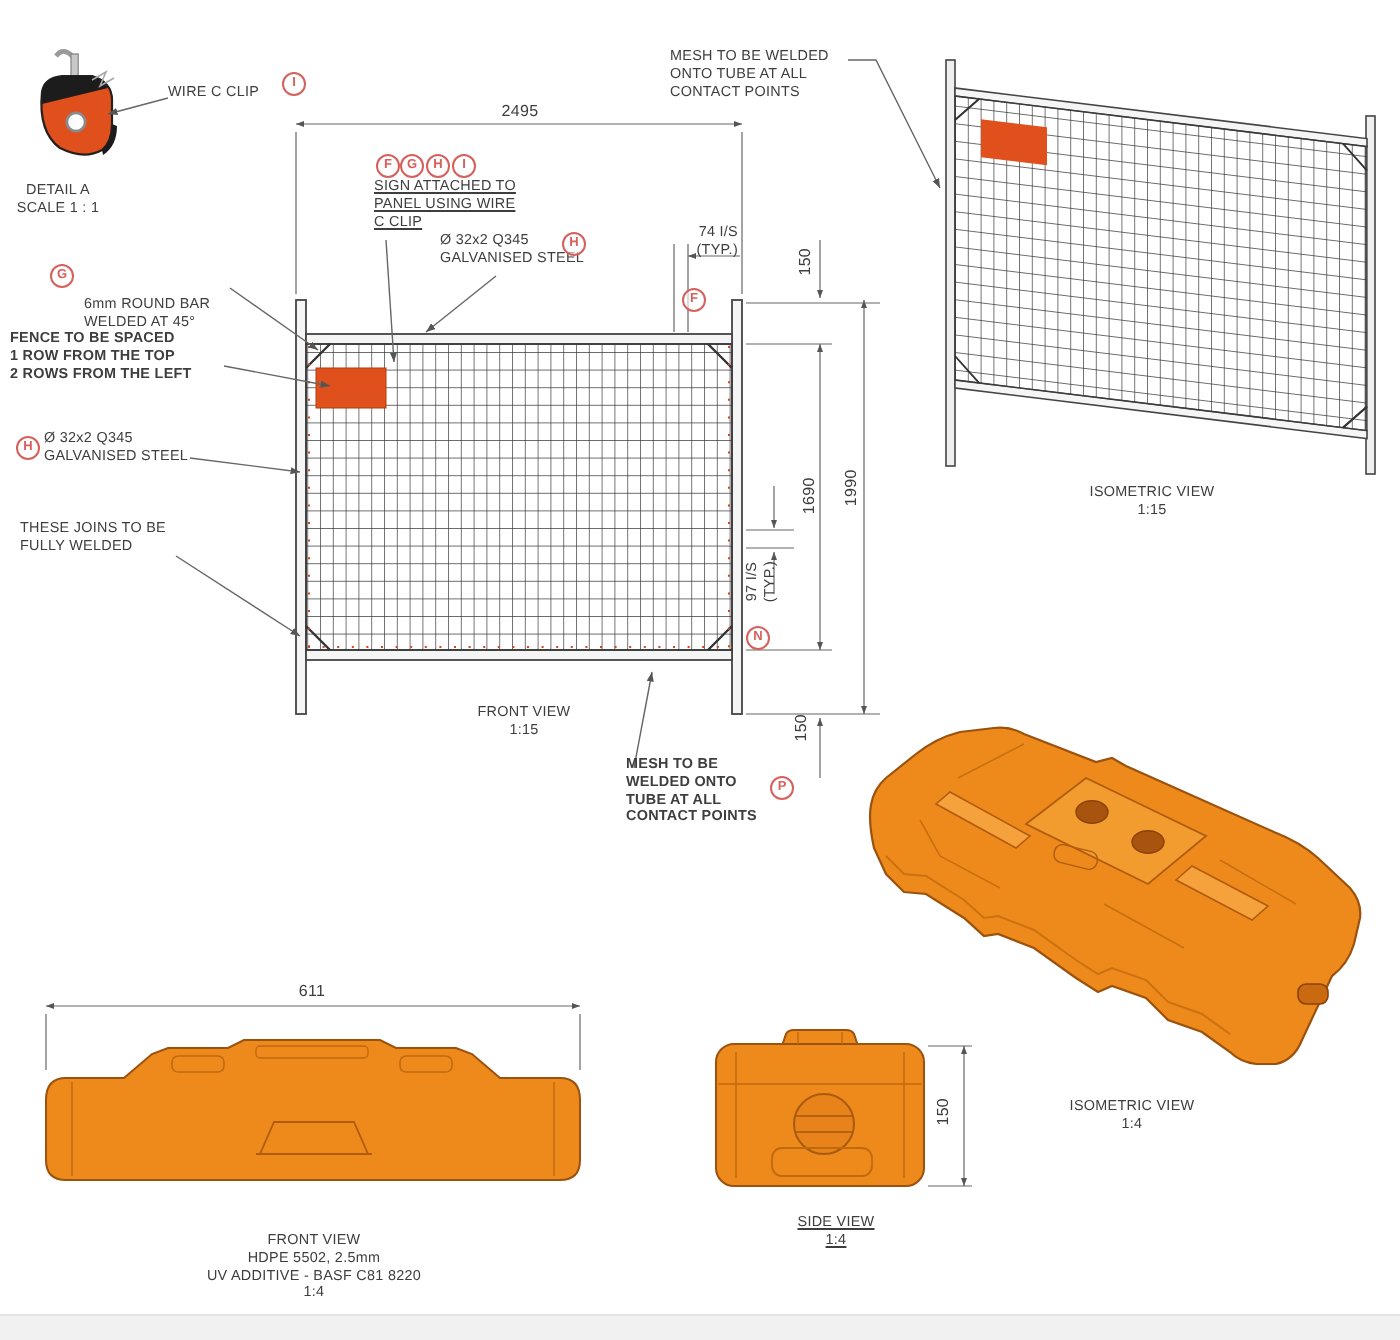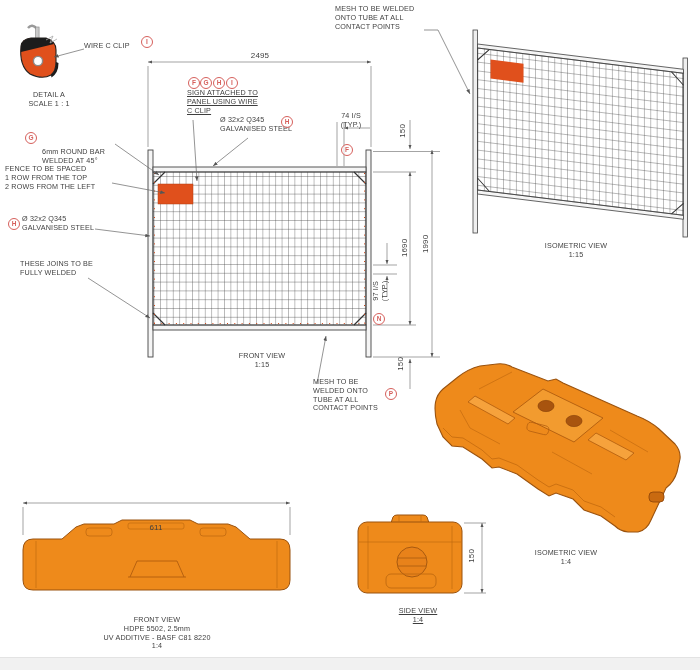--- a/index.html
+++ b/index.html
@@ -153,83 +153,83 @@
       <path d="M479,389 L512,372 M460,410 L470,428 L500,444" fill="none" stroke="#c96e10" stroke-width="0.8"></path>
       <path d="M588,440 L626,460 L634,453 L596,433 Z" fill="#f6a23c" stroke="#b05c0e" stroke-width="0.8"></path>
       <path d="M552,452 L592,474 M610,430 L648,452" fill="none" stroke="#c96e10" stroke-width="0.8"></path>
       <rect x="527" y="424" width="22" height="9" rx="4" fill="none" stroke="#b05c0e" stroke-width="0.7" transform="rotate(14 538 428)"></rect>
       <rect x="649" y="492" width="15" height="10" rx="4" fill="#c96a10" stroke="#8a4208" stroke-width="0.8"></rect>
     </g>
   </svg>
 
   <span class="lbl" style="left:84px;top:42px;">WIRE C CLIP</span>
   <span class="co" style="left:141px;top:36px;">I</span>
-  <span class="lbl ctr" style="left:20px;top:91px;width:58px;">DETAIL A
+  <span class="lbl ctr" style="left:0;top:91px;width:58px;">DETAIL A
 SCALE 1 : 1</span>
 
   <span class="lbl dim" style="left:238px;top:51px;width:44px;">2495</span>
 
   <span class="co" style="left:188px;top:77px;">F</span>
   <span class="co" style="left:200px;top:77px;">G</span>
   <span class="co" style="left:213px;top:77px;">H</span>
   <span class="co" style="left:226px;top:77px;">I</span>
   <span class="lbl" style="left:187px;top:89px;text-decoration:underline;">SIGN ATTACHED TO
 PANEL USING WIRE
 C CLIP</span>
 
   <span class="lbl" style="left:220px;top:116px;">Ø 32x2 Q345
 GALVANISED STEEL</span>
   <span class="co" style="left:281px;top:116px;">H</span>
 
-  <span class="lbl ctr" style="left:333px;top:112px;width:36px;">74 I/S
+  <span class="lbl ctr" style="left:333px;top:112px;width:36px;text-align:right;">74 I/S
 (TYP.)</span>
   <span class="co" style="left:341px;top:144px;">F</span>
 
   <span class="lbl dim vdim" style="left:388px;top:126px;width:30px;">150</span>
 
   <span class="co" style="left:25px;top:132px;">G</span>
   <span class="lbl" style="left:42px;top:128px;margin-top:20px;">6mm ROUND BAR
 WELDED AT 45°</span>
 
-  <span class="lbl" style="left:5px;top:165px;">FENCE TO BE SPACED
+  <span class="lbl" style="left:5px;top:165px;font-weight:bold;">FENCE TO BE SPACED
 1 ROW FROM THE TOP
 2 ROWS FROM THE LEFT</span>
 
   <span class="co" style="left:8px;top:218px;">H</span>
   <span class="lbl" style="left:22px;top:215px;">Ø 32x2 Q345
 GALVANISED STEEL</span>
 
-  <span class="lbl" style="left:20px;top:260px;">THESE JOINS TO BE
+  <span class="lbl" style="left:10px;top:260px;">THESE JOINS TO BE
 FULLY WELDED</span>
 
   <span class="lbl dim vdim" style="left:390px;top:243px;width:30px;">1690</span>
   <span class="lbl dim vdim" style="left:411px;top:239px;width:30px;">1990</span>
 
   <span class="lbl ctr vdim" style="left:364px;top:282px;width:34px;display:block;">97 I/S
 (TYP.)</span>
   <span class="co" style="left:373px;top:313px;">N</span>
 
   <span class="lbl dim vdim" style="left:386px;top:359px;width:30px;">150</span>
 
   <span class="lbl ctr" style="left:222px;top:352px;width:80px;">FRONT VIEW
 1:15</span>
 
-  <span class="lbl" style="left:313px;top:378px;">MESH TO BE
+  <span class="lbl" style="left:313px;top:378px;font-weight:bold;">MESH TO BE
 WELDED ONTO
 TUBE AT ALL
 CONTACT POINTS</span>
   <span class="co" style="left:385px;top:388px;">P</span>
 
-  <span class="lbl" style="left:335px;top:5px;">MESH TO BE WELDED
+  <span class="lbl" style="left:335px;top:24px;">MESH TO BE WELDED
 ONTO TUBE AT ALL
 CONTACT POINTS</span>
   <span class="lbl ctr" style="left:526px;top:242px;width:100px;">ISOMETRIC VIEW
 1:15</span>
 
-  <span class="lbl dim" style="left:136px;top:491px;width:40px;margin-top:32px;">611</span>
+  <span class="lbl dim" style="left:136px;top:491px;width:40px;">611</span>
   <span class="lbl ctr" style="left:77px;top:616px;width:160px;">FRONT VIEW
 HDPE 5502, 2.5mm
 UV ADDITIVE - BASF C81 8220
 1:4</span>
 
   <span class="lbl dim vdim" style="left:457px;top:551px;width:30px;">150</span>
   <span class="lbl ctr" style="left:378px;top:607px;width:80px;text-decoration:underline;">SIDE VIEW
 1:4</span>
 
   <span class="lbl ctr" style="left:516px;top:549px;width:100px;">ISOMETRIC VIEW

